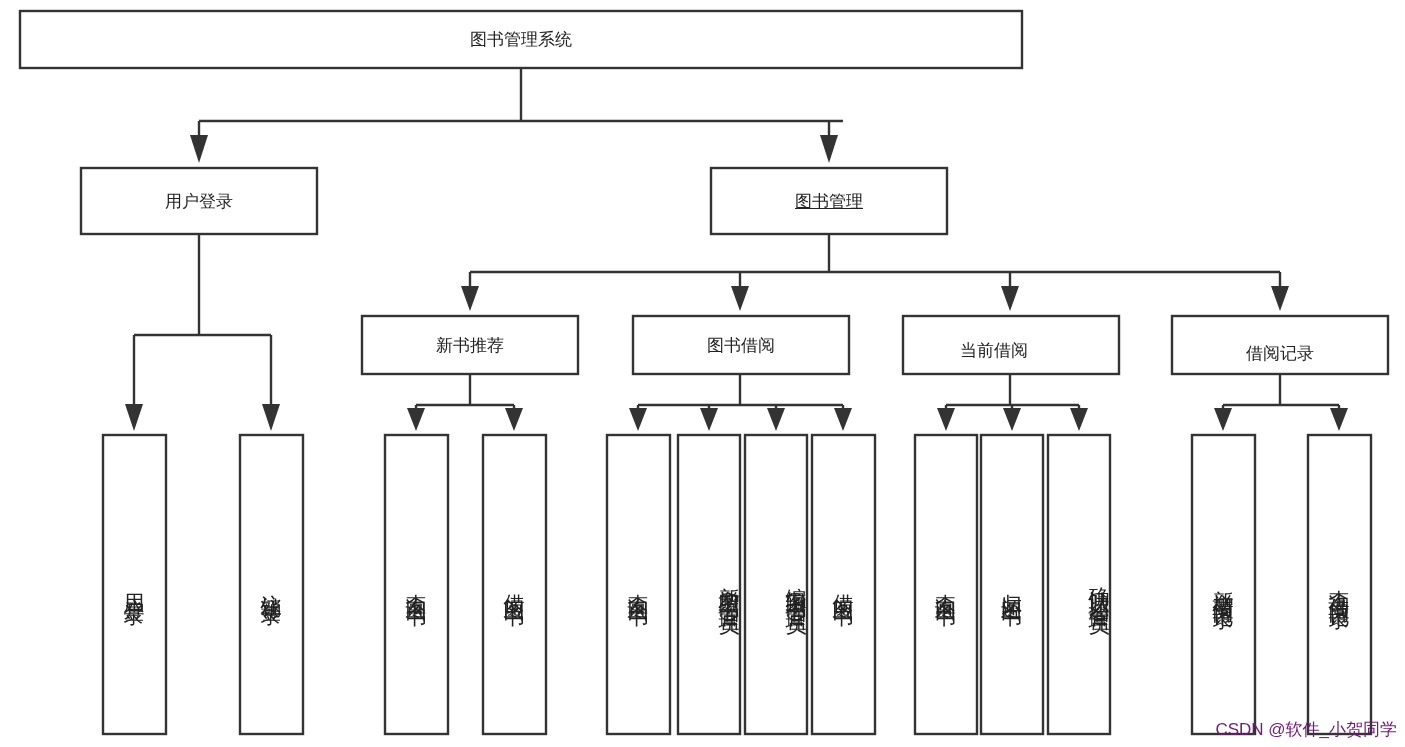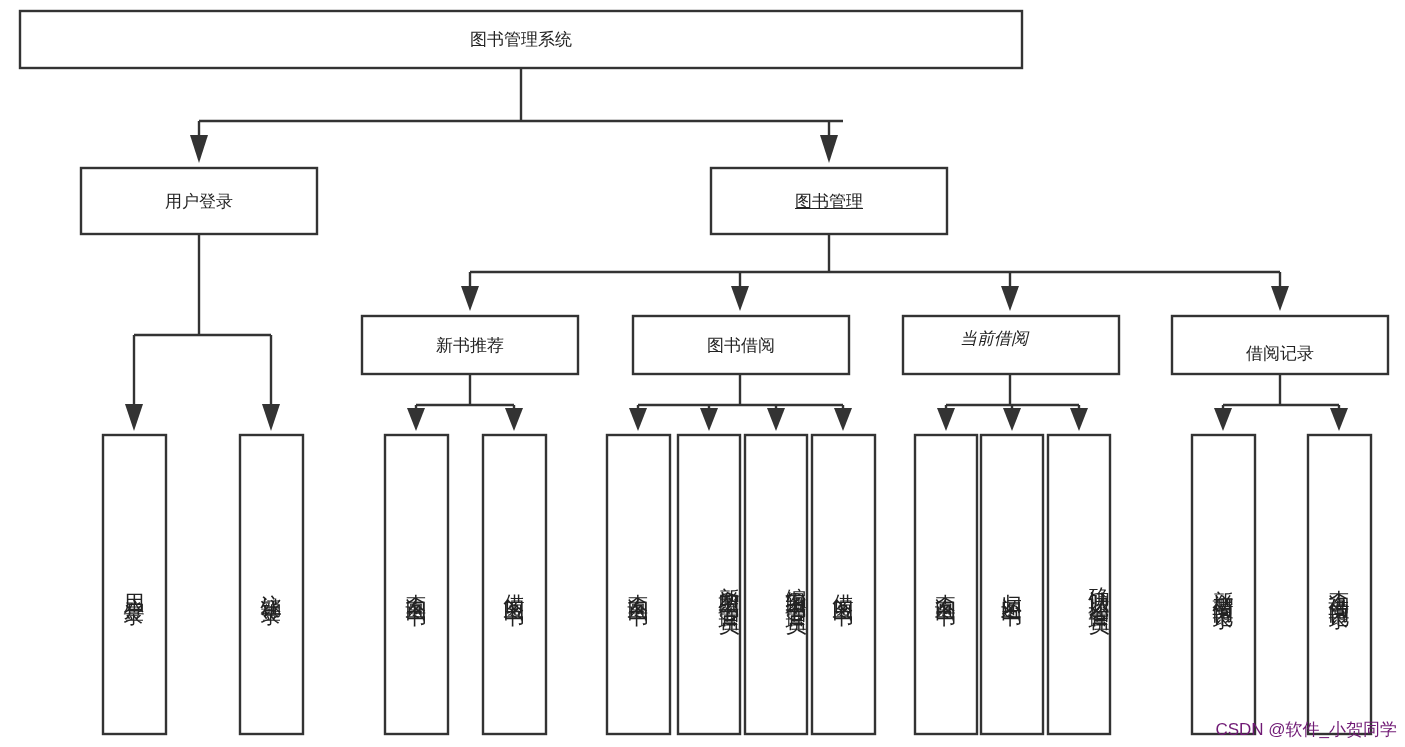--- a/index.html
+++ b/index.html
@@ -173,21 +173,21 @@
     </g>
   </svg>
 
   <div class="hlabel" style="left:20px;  top:11px;  width:1002px; height:57px;">图书管理系统</div>
 
   <div class="hlabel" style="left:81px;  top:168px; width:236px; height:66px;">用户登录</div>
   <div class="hlabel" style="left:711px; top:168px; width:236px; height:66px;text-decoration:underline;">图书管理</div>
 
   <div class="hlabel" style="left:362px; top:316px; width:216px; height:58px;">新书推荐</div>
   <div class="hlabel" style="left:633px; top:316px; width:216px; height:58px;">图书借阅</div>
-  <div class="hlabel" style="left:903px; top:309px; width:182px; height:58px;font-style:italic;">当前借阅</div>
+  <div class="hlabel" style="left:903px; top:321px; width:182px; height:58px;">当前借阅</div>
   <div class="hlabel" style="left:1172px; top:316px; width:216px; height:74px;">借阅记录</div>
 
   <div class="vlabel" style="left:103px;  top:435px; width:63px;  height:299px;">用户登录</div>
   <div class="vlabel" style="left:240px;  top:435px; width:63px;  height:299px;">注销登录</div>
   <div class="vlabel" style="left:385px;  top:435px; width:63px;  height:299px;">查询图书</div>
   <div class="vlabel" style="left:483px;  top:435px; width:63px;  height:299px;">借阅图书</div>
   <div class="vlabel" style="left:607px;  top:435px; width:63px;  height:299px;">查询图书</div>
   <div class="vlabel" style="left:678px;  top:435px; width:62px;  height:299px; align-items:flex-start; padding-top:6px; box-sizing:border-box;">新增图书（管理员）</div>
   <div class="vlabel" style="left:745px;  top:435px; width:62px;  height:299px; align-items:flex-start; padding-top:6px; box-sizing:border-box;">编辑图书（管理员）</div>
   <div class="vlabel" style="left:812px;  top:435px; width:63px;  height:299px;">借阅图书</div>

